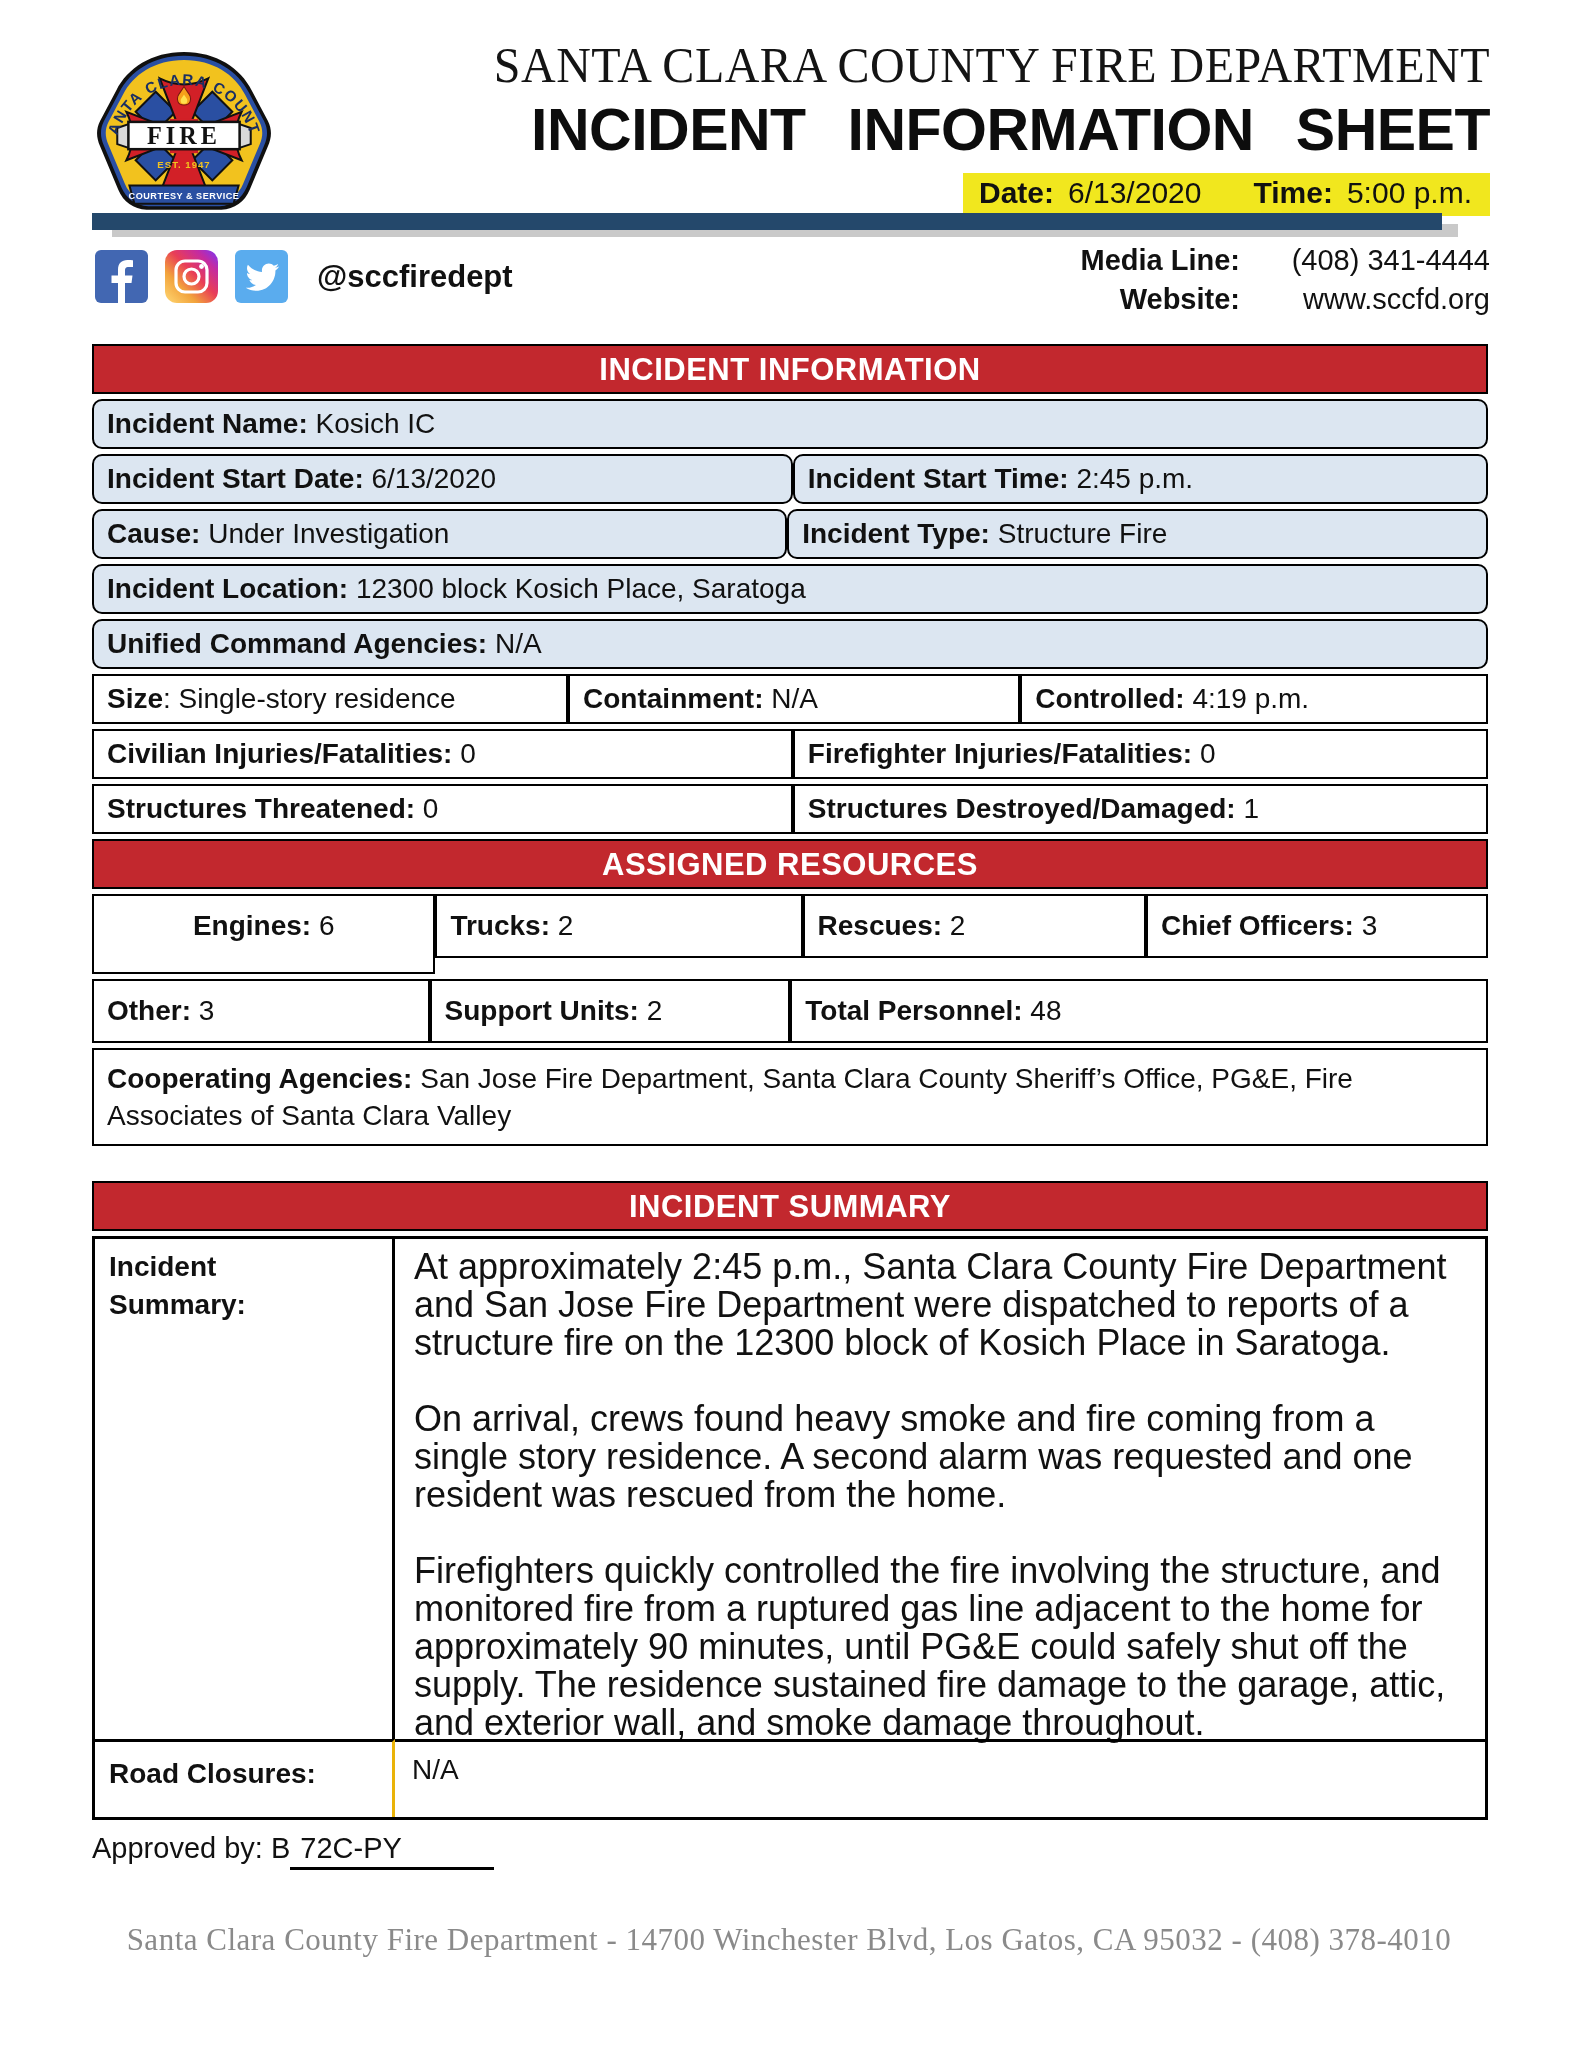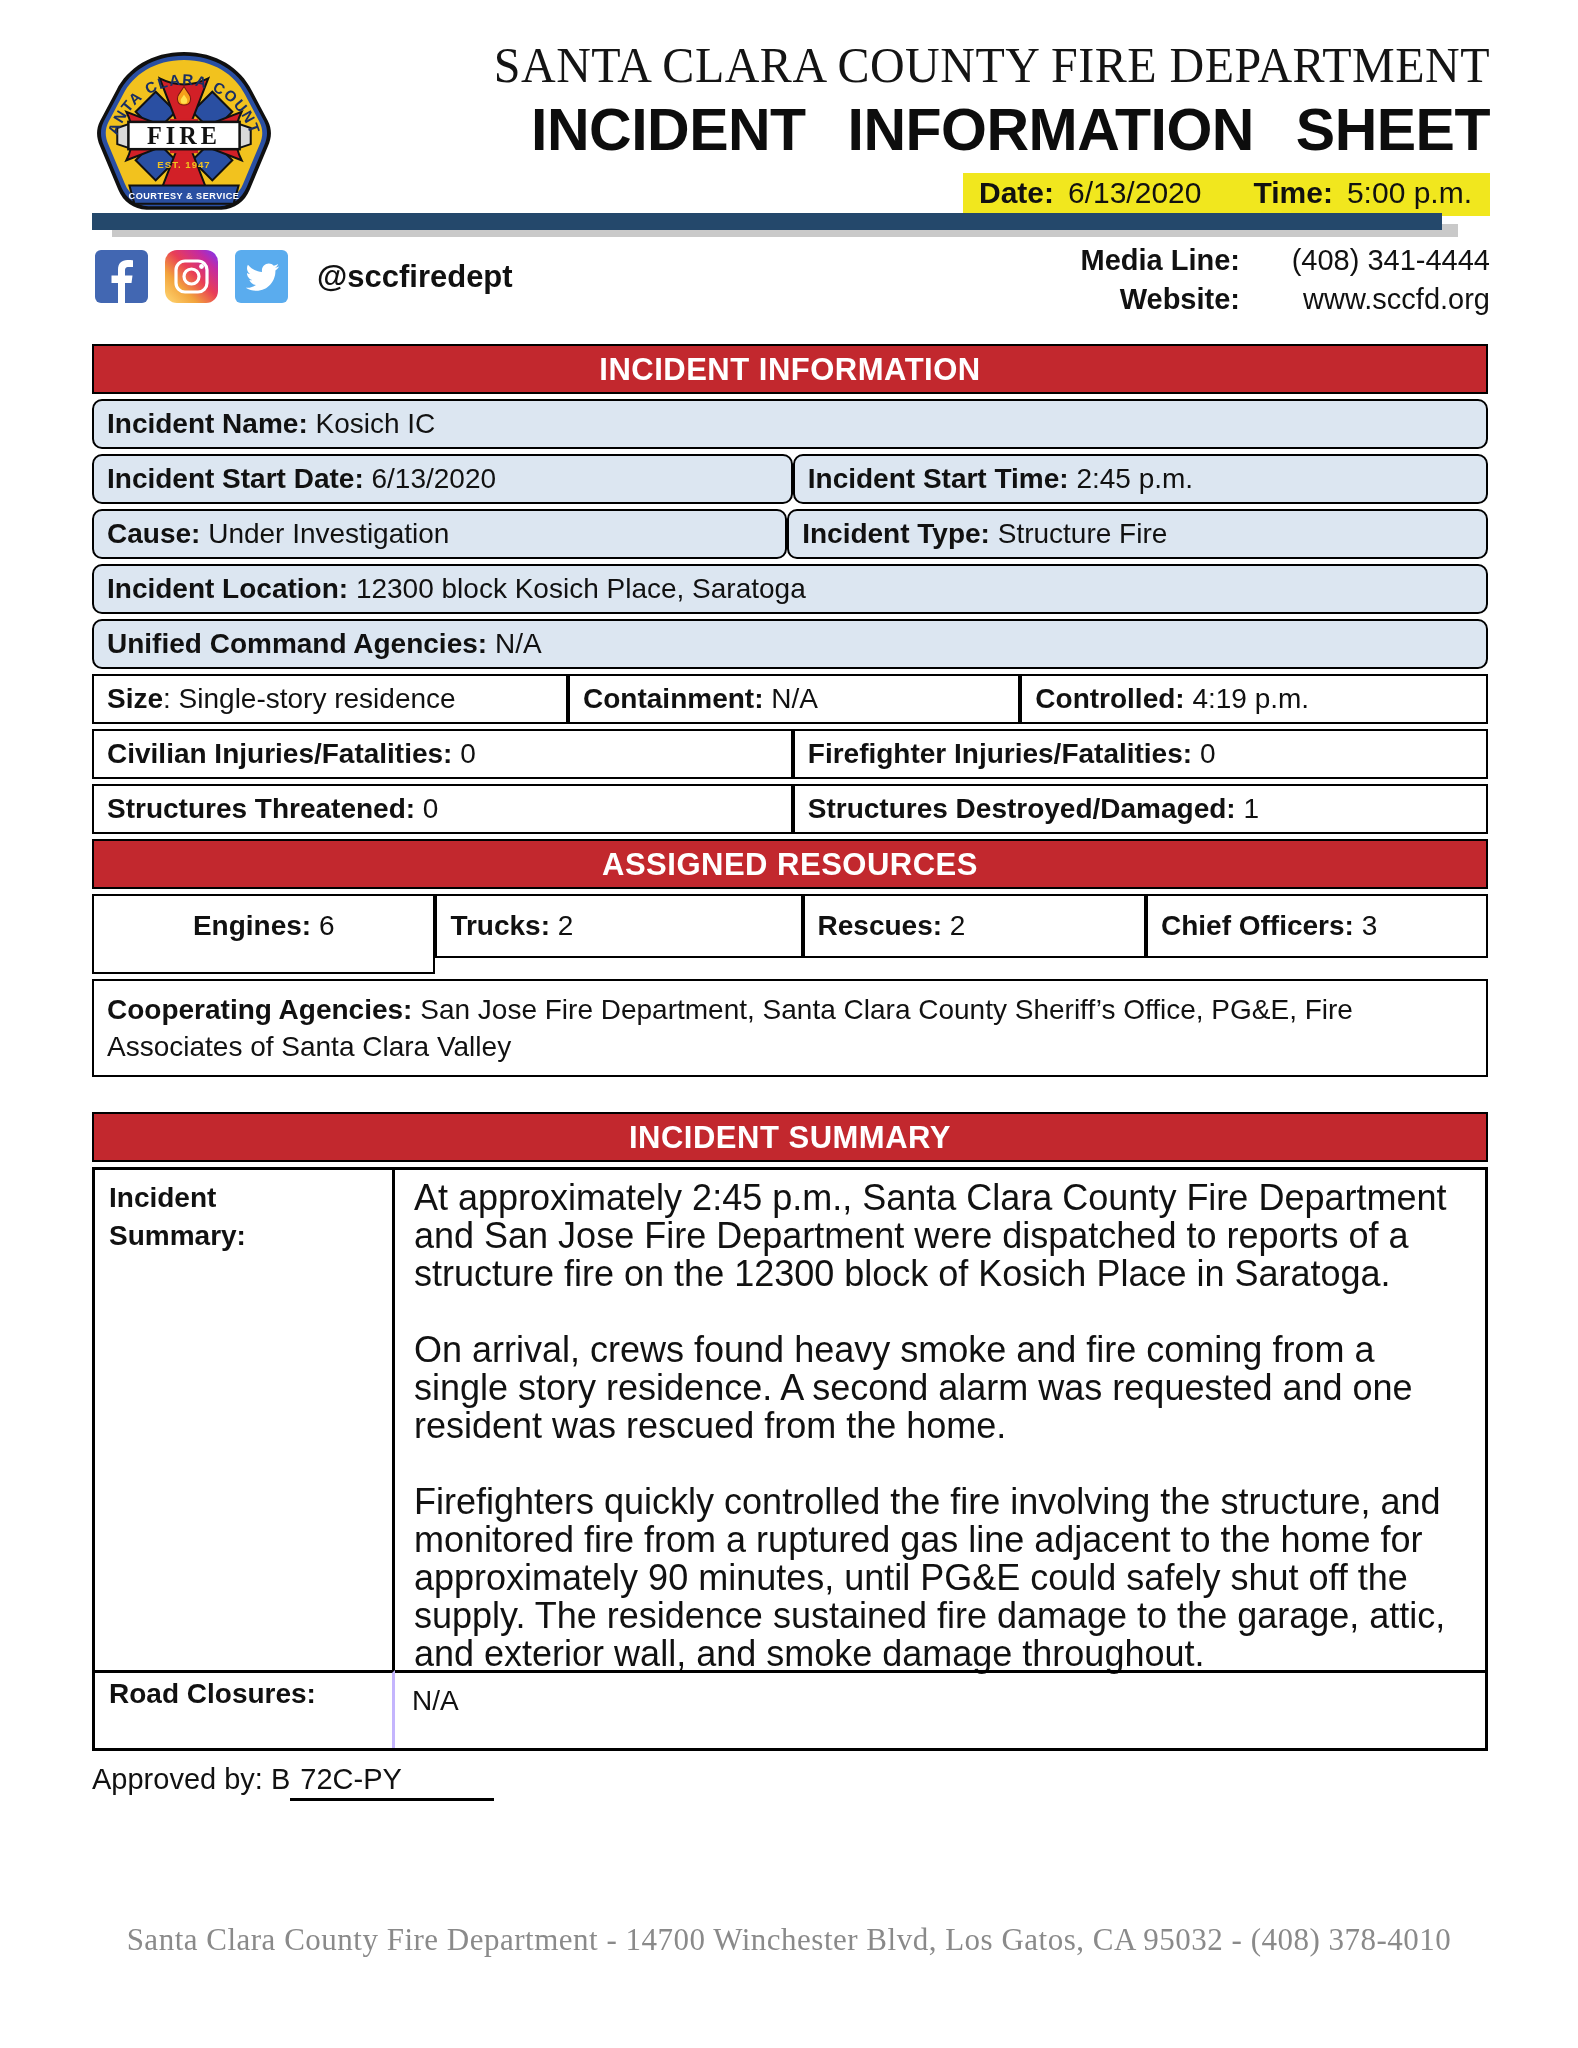--- a/index.html
+++ b/index.html
@@ -71,21 +71,21 @@
 
   
   .sum-grid { display:grid; grid-template-columns:300px 1fr; border:3px solid #000; background:#fff; }
   .sum-label {
     border-right:3px solid #000; padding:9px 14px; font-size:28px; font-weight:700; line-height:38px;
   }
   .sum-label .wrapbox { display:inline-block; max-width:180px; }
   .sum-body { padding:9px 19px; font-size:36px; line-height:38px; height:500px; }
   .sum-body p { margin-bottom:38px; }
   .sum-rc-label {
-    border-right:3px solid #c4b5fd; border-top:3px solid #000; padding:5px 14px;
+    border-right:3px solid #eab308; border-top:3px solid #000; padding:16px 14px;
     font-size:28px; font-weight:700; height:78px;
   }
   .sum-rc-value { border-top:3px solid #000; padding:12px 17px; font-size:28px; height:62px; }
 
   .approved { margin-top:12px; font-size:29px; }
   .approved .sig { border-bottom:3px solid #000; padding:0 92px 3px 10px; }
 
   
   .footer {
     position:absolute; left:0; right:0; top:1922px; text-align:center;
@@ -227,20 +227,25 @@
 
     <div class="sect-header">ASSIGNED RESOURCES</div>
 
     <div class="row">
       <div class="cell q1" style="height:80px;line-height:60px;text-align:center;"><span class="lbl">Engines:</span> <span>6</span></div>
       <div class="cell q2" style="height:64px;line-height:60px;"><span class="lbl">Trucks:</span> <span>2</span></div>
       <div class="cell q3" style="height:64px;line-height:60px;"><span class="lbl">Rescues:</span> <span>2</span></div>
       <div class="cell q4" style="height:64px;line-height:60px;"><span class="lbl">Chief Officers:</span> <span>3</span></div>
     </div>
 
+    <div class="row">
+      <div class="cell q1" style="height:64px;line-height:60px;"><span class="lbl">Other:</span> <span>3</span></div>
+      <div class="cell q2" style="height:64px;line-height:60px;"><span class="lbl">Support Units:</span> <span>2</span></div>
+      <div class="cell h50" style="height:64px;line-height:60px;"><span class="lbl">Total Personnel:</span> <span>48</span></div>
+    </div>
 
     <div class="row">
         <div class="cell tall w100"><span class="lbl">Cooperating Agencies:</span> <span>San Jose Fire Department, Santa Clara County Sheriff’s Office, PG&amp;E, Fire Associates of Santa Clara Valley</span></div>
       </div>
 
     <div class="spacer"></div>
 
     <div class="sect-header">INCIDENT SUMMARY</div>
 
     <div class="sum-grid">

